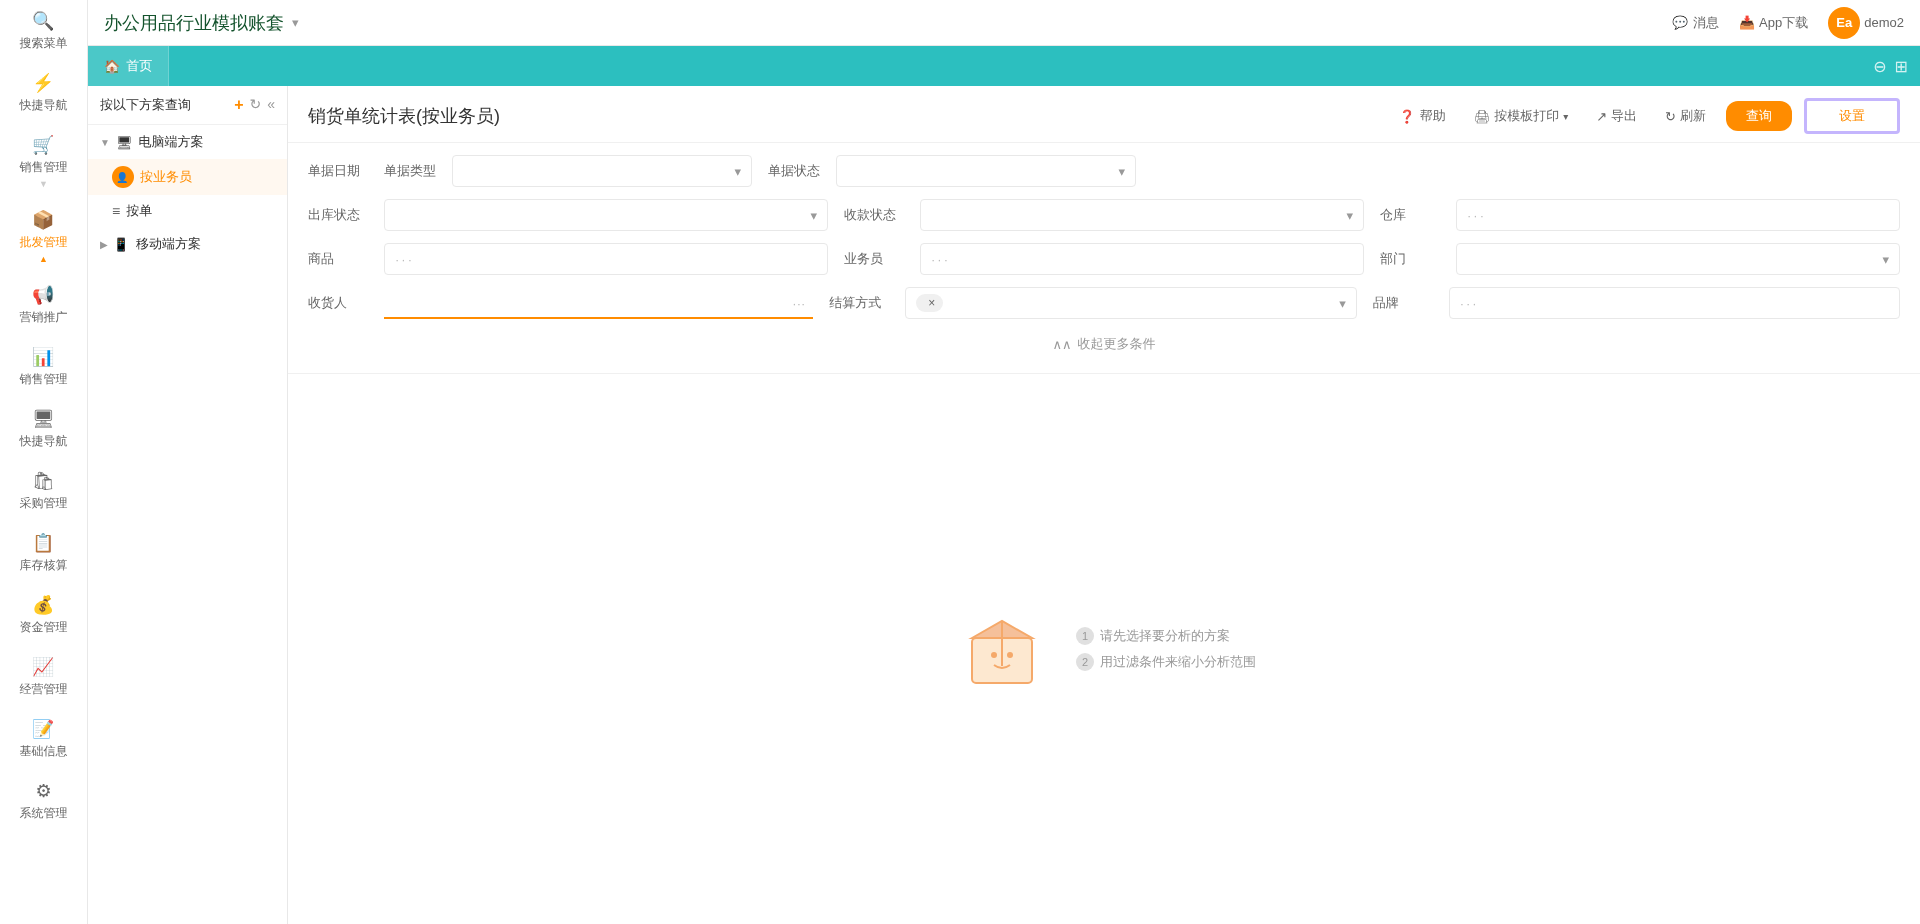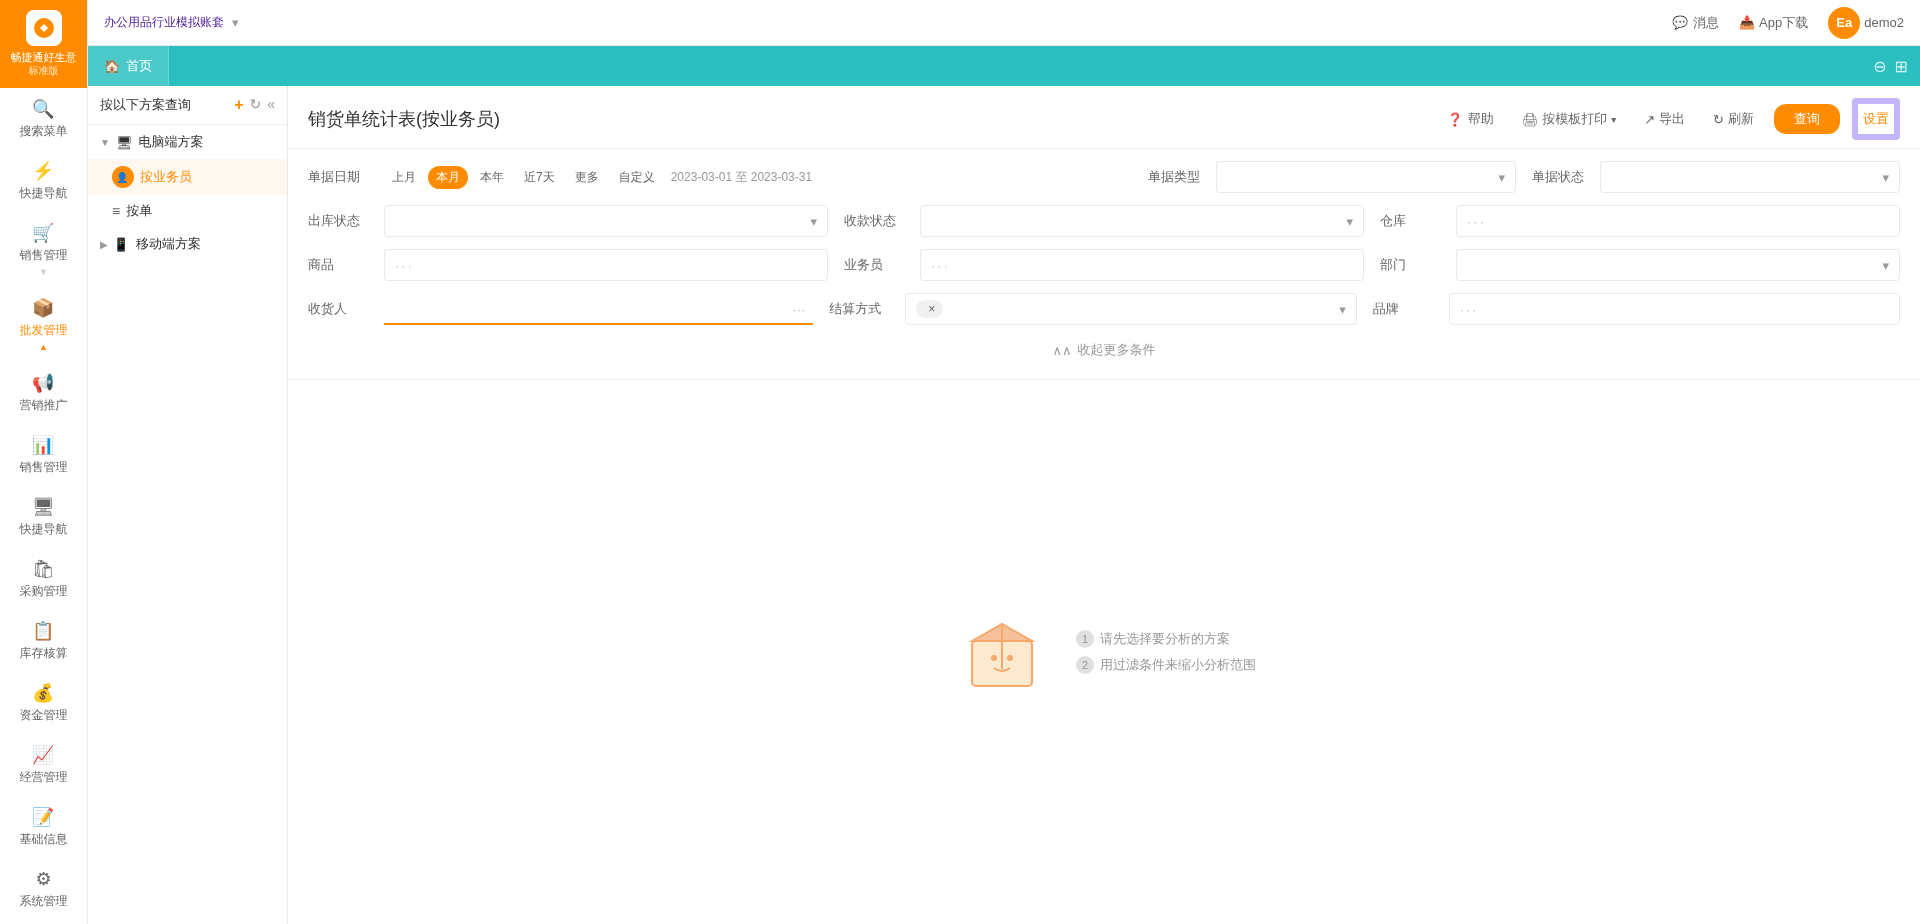--- a/index.html
+++ b/index.html
@@ -195,22 +195,22 @@
       color: #fff;
       border: none;
       padding: 6px 20px;
       border-radius: 12px;
       cursor: pointer;
       font-size: 13px;
     }
     .btn-secondary {
       background: #fff;
       color: #ff8c00;
-      border: 6px solid #c4b5fd;
-      padding: 6px 5px;
+      border: 3px solid #c4b5fd;
+      padding: 6px 32px;
       border-radius: 4px;
       cursor: pointer;
       font-size: 13px;
     }
 
     
     .filter-area {
       padding: 12px 20px;
       background: #fff;
     }
@@ -326,30 +326,20 @@
       width: 100%;
       height: 1px;
       background: #f0f0f0;
       margin: 0 0 8px;
     }
   </style>
 </head>
 <body>
 
 <div class="sidebar">
-  <div class="sidebar-logo">
-    <div class="logo-icon">
-      <svg viewBox="0 0 24 24" fill="none">
-        <circle cx="12" cy="12" r="10" fill="#ff8c00"></circle>
-        <path d="M8 12 L12 8 L16 12 L12 16 Z" fill="#fff"></path>
-      </svg>
-    </div>
-    <span style="font-size:11px;line-height:1.3;text-align:center">畅捷通好生意</span>
-    <span style="font-size:10px;opacity:0.8">标准版</span>
-  </div>
 
   <div class="sidebar-item">
     <span class="icon">🔍</span>
     <span>搜索菜单</span>
   </div>
   <div class="sidebar-item">
     <span class="icon">⚡</span>
     <span>快捷导航</span>
   </div>
   <div class="sidebar-item">
@@ -402,21 +392,21 @@
     
     
   </div>
 
 </div>
 
 <div class="main-area">
 
   <div class="top-bar">
     <div class="top-bar-left">
-      <span style="color:#4c1d95;font-size:12px">办公用品行业模拟账套</span>
+      <span style="color:#14532d;font-size:18px">办公用品行业模拟账套</span>
       <span style="color:#999;cursor:pointer">▾</span>
     </div>
     <div class="top-bar-right">
       <div class="icon-btn">
         <span>💬</span>
         <span>消息</span>
       </div>
       <div class="icon-btn">
         <span>📥</span>
         <span>App下载</span>
@@ -500,29 +490,20 @@
           </div>
           <button class="btn-primary">查询</button>
           <button class="btn-secondary">设置</button>
         </div>
       </div>
 
       <div class="filter-area">
 
         <div class="filter-row">
           <span class="filter-label">单据日期</span>
-          <div class="date-filter">
-            <button class="date-tab">上月</button>
-            <button class="date-tab active">本月</button>
-            <button class="date-tab">本年</button>
-            <button class="date-tab">近7天</button>
-            <button class="date-tab">更多</button>
-            <button class="date-tab">自定义</button>
-            <span class="date-range">2023-03-01 至 2023-03-31</span>
-          </div>
           <span class="filter-label" style="min-width:50px">单据类型</span>
           <div class="select-field" style="max-width:300px">
             <span></span>
             <span>▾</span>
           </div>
           <span class="filter-label" style="min-width:50px">单据状态</span>
           <div class="select-field" style="max-width:300px">
             <span></span>
             <span>▾</span>
           </div>

